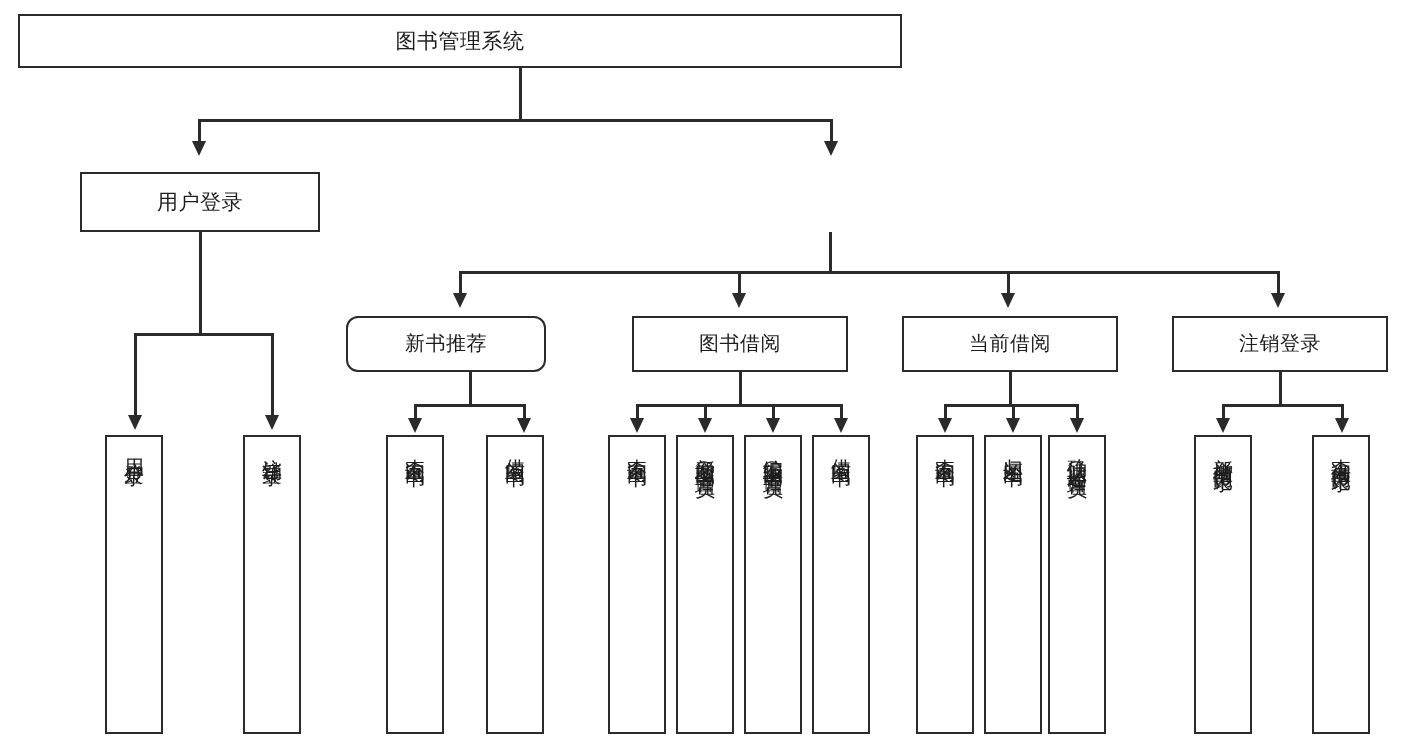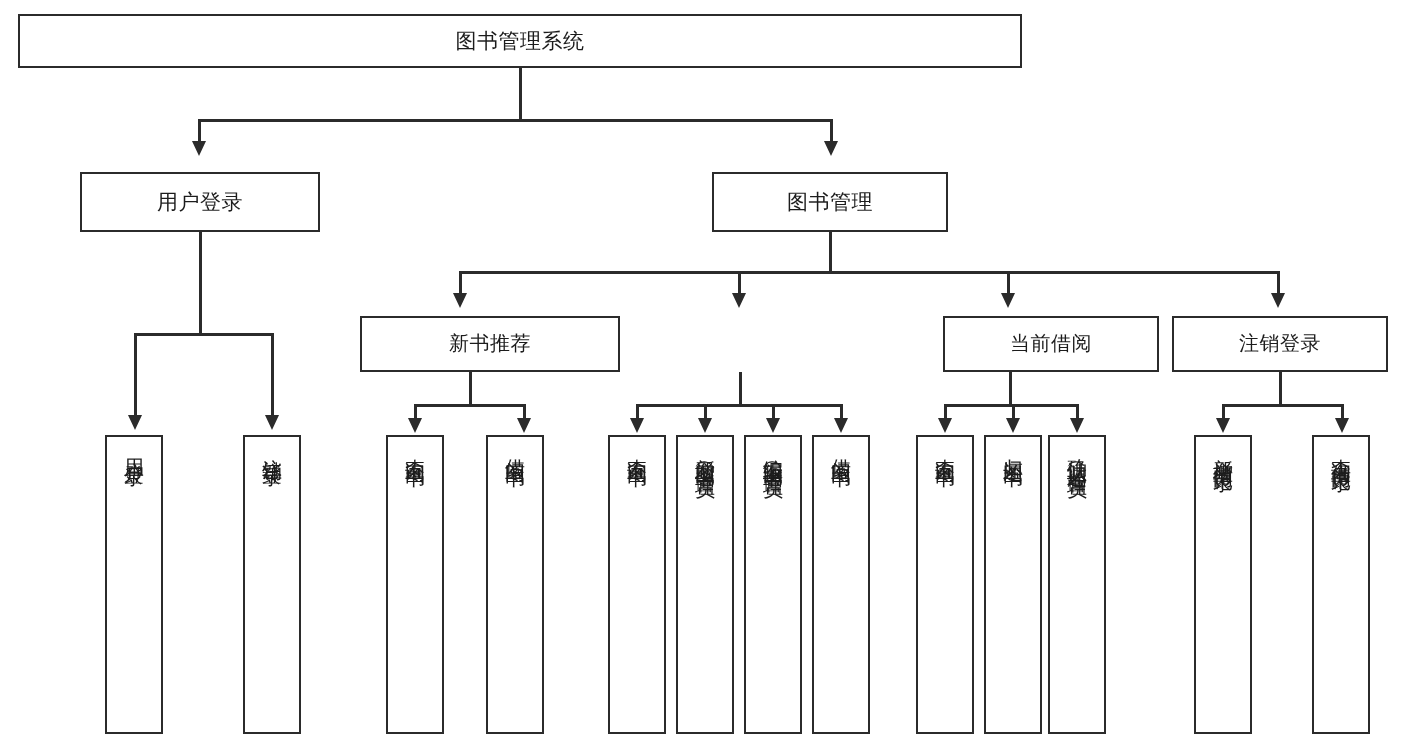--- a/index.html
+++ b/index.html
@@ -40,62 +40,62 @@
     position:absolute;right:14px;bottom:6px;
     font-size:19px;color:#c9c9c9;letter-spacing:0.5px;
     white-space:nowrap;pointer-events:none;
   }
 </style>
 </head>
 <body>
 
 <div id="diagram">
 
-  <div class="node root" style="left:18px;top:14px;width:1004px;height:54px;">
+  <div class="node root" style="left:18px;top:14px;width:884px;height:54px;">
     <span class="label">图书管理系统</span>
   </div>
 
   <div class="edge v" style="left:519px;top:68px;width:2.5px;height:52px;"></div>
 
   <div class="edge h" style="left:198px;top:119px;width:635px;height:2.5px;"></div>
 
   <div class="edge v" style="left:198px;top:119px;height:26px;"></div>
   <div class="arrow" style="left:192px;top:141px;"></div>
   <div class="edge v" style="left:830px;top:119px;height:26px;"></div>
   <div class="arrow" style="left:824px;top:141px;"></div>
 
   <div class="node lvl2" style="left:80px;top:172px;width:240px;height:60px;">
     <span class="label">用户登录</span>
-  </div>
-  <div class="node lvl2" style="left:712px;top:172px;width:236px;height:60px;">
-    <span class="label">图书管理</span>
   </div>
 
   <div class="edge v" style="left:199px;top:232px;height:103px;"></div>
   <div class="edge h" style="left:134px;top:333px;width:138px;"></div>
   <div class="edge v" style="left:134px;top:333px;height:86px;"></div>
   <div class="arrow" style="left:128px;top:415px;"></div>
   <div class="edge v" style="left:271px;top:333px;height:86px;"></div>
   <div class="arrow" style="left:265px;top:415px;"></div>
 
   <div class="edge v" style="left:829px;top:232px;height:42px;"></div>
   <div class="edge h" style="left:459px;top:271px;width:820px;"></div>
   <div class="edge v" style="left:459px;top:271px;height:26px;"></div>
   <div class="arrow" style="left:453px;top:293px;"></div>
   <div class="edge v" style="left:738px;top:271px;height:26px;"></div>
   <div class="arrow" style="left:732px;top:293px;"></div>
   <div class="edge v" style="left:1007px;top:271px;height:26px;"></div>
   <div class="arrow" style="left:1001px;top:293px;"></div>
   <div class="edge v" style="left:1277px;top:271px;height:26px;"></div>
   <div class="arrow" style="left:1271px;top:293px;"></div>
 
-  <div class="node lvl3" style="left:360px;top:316px;width:260px;height:56px;">
+  <div class="node lvl3" style="left:346px;top:316px;width:200px;height:56px;border-radius:12px;">
     <span class="label">新书推荐</span>
   </div>
-  <div class="node lvl3" style="left:902px;top:316px;width:216px;height:56px;margin-left:41px;">
+  <div class="node lvl3" style="left:632px;top:316px;width:216px;height:56px;">
+    <span class="label">图书借阅</span>
+  </div>
+  <div class="node lvl3" style="left:902px;top:316px;width:216px;height:56px;">
     <span class="label">当前借阅</span>
   </div>
   <div class="node lvl3" style="left:1172px;top:316px;width:216px;height:56px;">
     <span class="label">注销登录</span>
   </div>
 
   <div class="edge v" style="left:469px;top:372px;height:34px;"></div>
   <div class="edge h" style="left:414px;top:404px;width:110px;"></div>
   <div class="edge v" style="left:414px;top:404px;height:18px;"></div>
   <div class="arrow" style="left:408px;top:418px;"></div>

